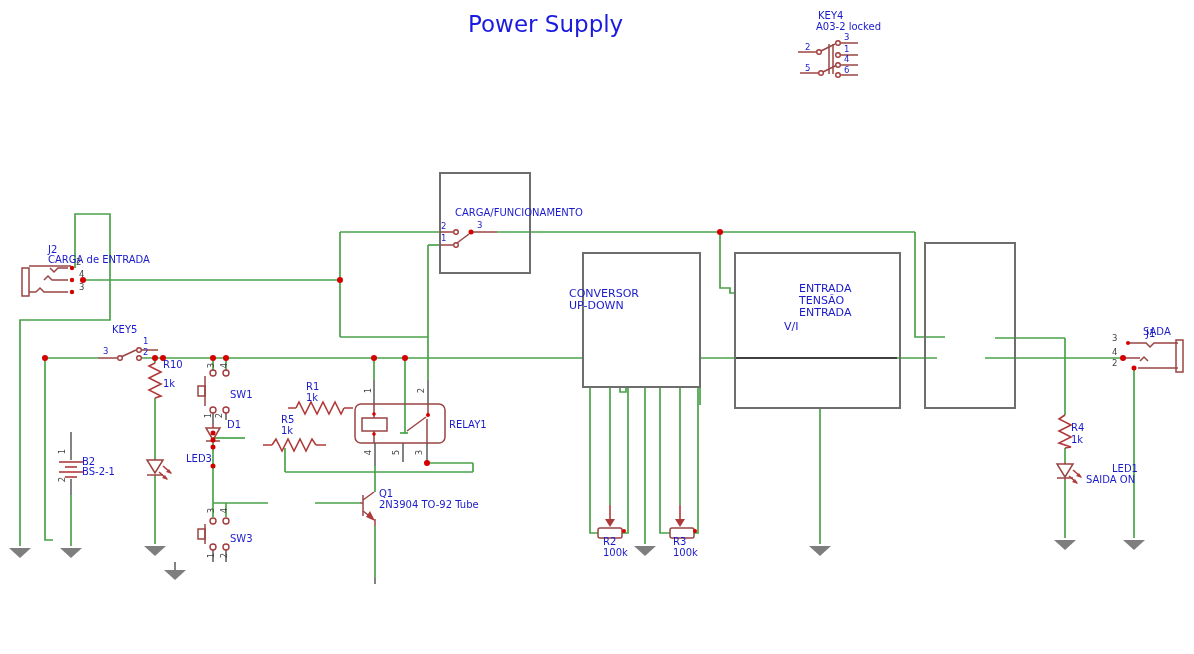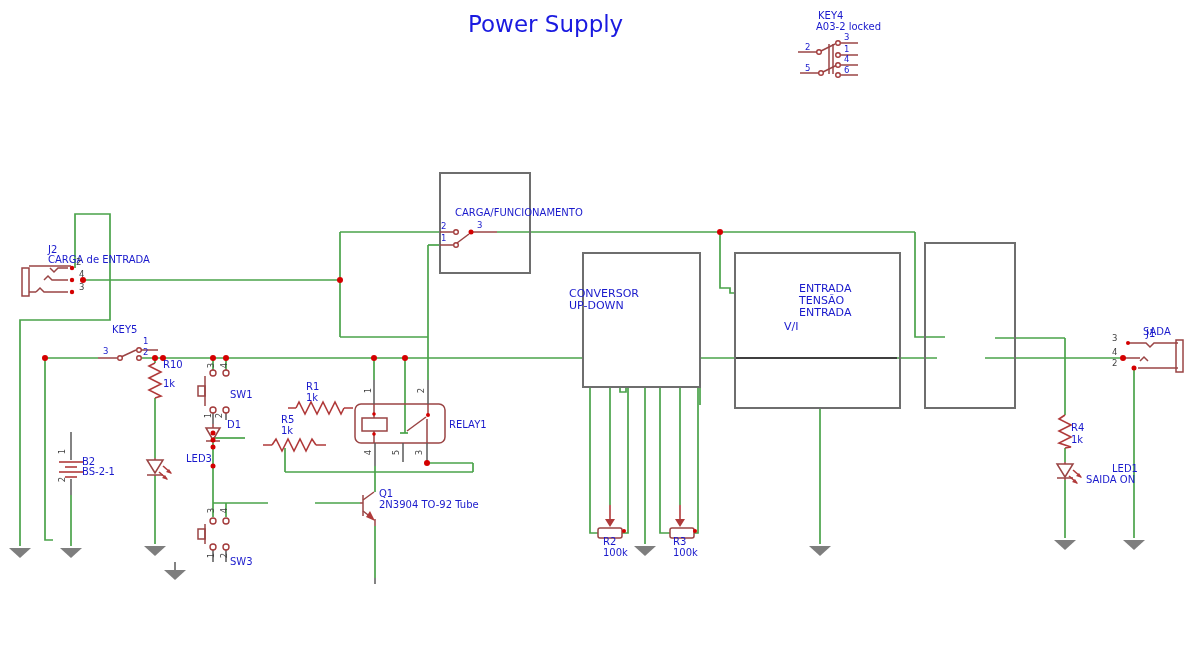--- a/index.html
+++ b/index.html
@@ -353,21 +353,21 @@
 <span class="lbl" style="left:230px;top:390px">SW1</span>
 <span class="pin rot" style="left:206px;top:361px">3</span>
 <span class="pin rot" style="left:219px;top:361px">4</span>
 
 <span class="lbl" style="left:227px;top:420px">D1</span>
 <span class="pin rot" style="left:203px;top:411px">1</span>
 <span class="pin rot" style="left:214px;top:411px">2</span>
 
 <span class="lbl" style="left:186px;top:454px">LED3</span>
 
-<span class="lbl" style="left:230px;top:557px">SW3</span>
+<span class="lbl" style="left:230px;top:534px">SW3</span>
 <span class="pin rot" style="left:206px;top:506px">3</span>
 <span class="pin rot" style="left:219px;top:506px">4</span>
 <span class="pin rot" style="left:206px;top:551px">1</span>
 <span class="pin rot" style="left:219px;top:551px">2</span>
 
 <span class="lbl" style="left:306px;top:382px">R1</span>
 <span class="lbl" style="left:306px;top:393px">1k</span>
 <span class="lbl" style="left:281px;top:415px">R5</span>
 <span class="lbl" style="left:281px;top:426px">1k</span>
 

